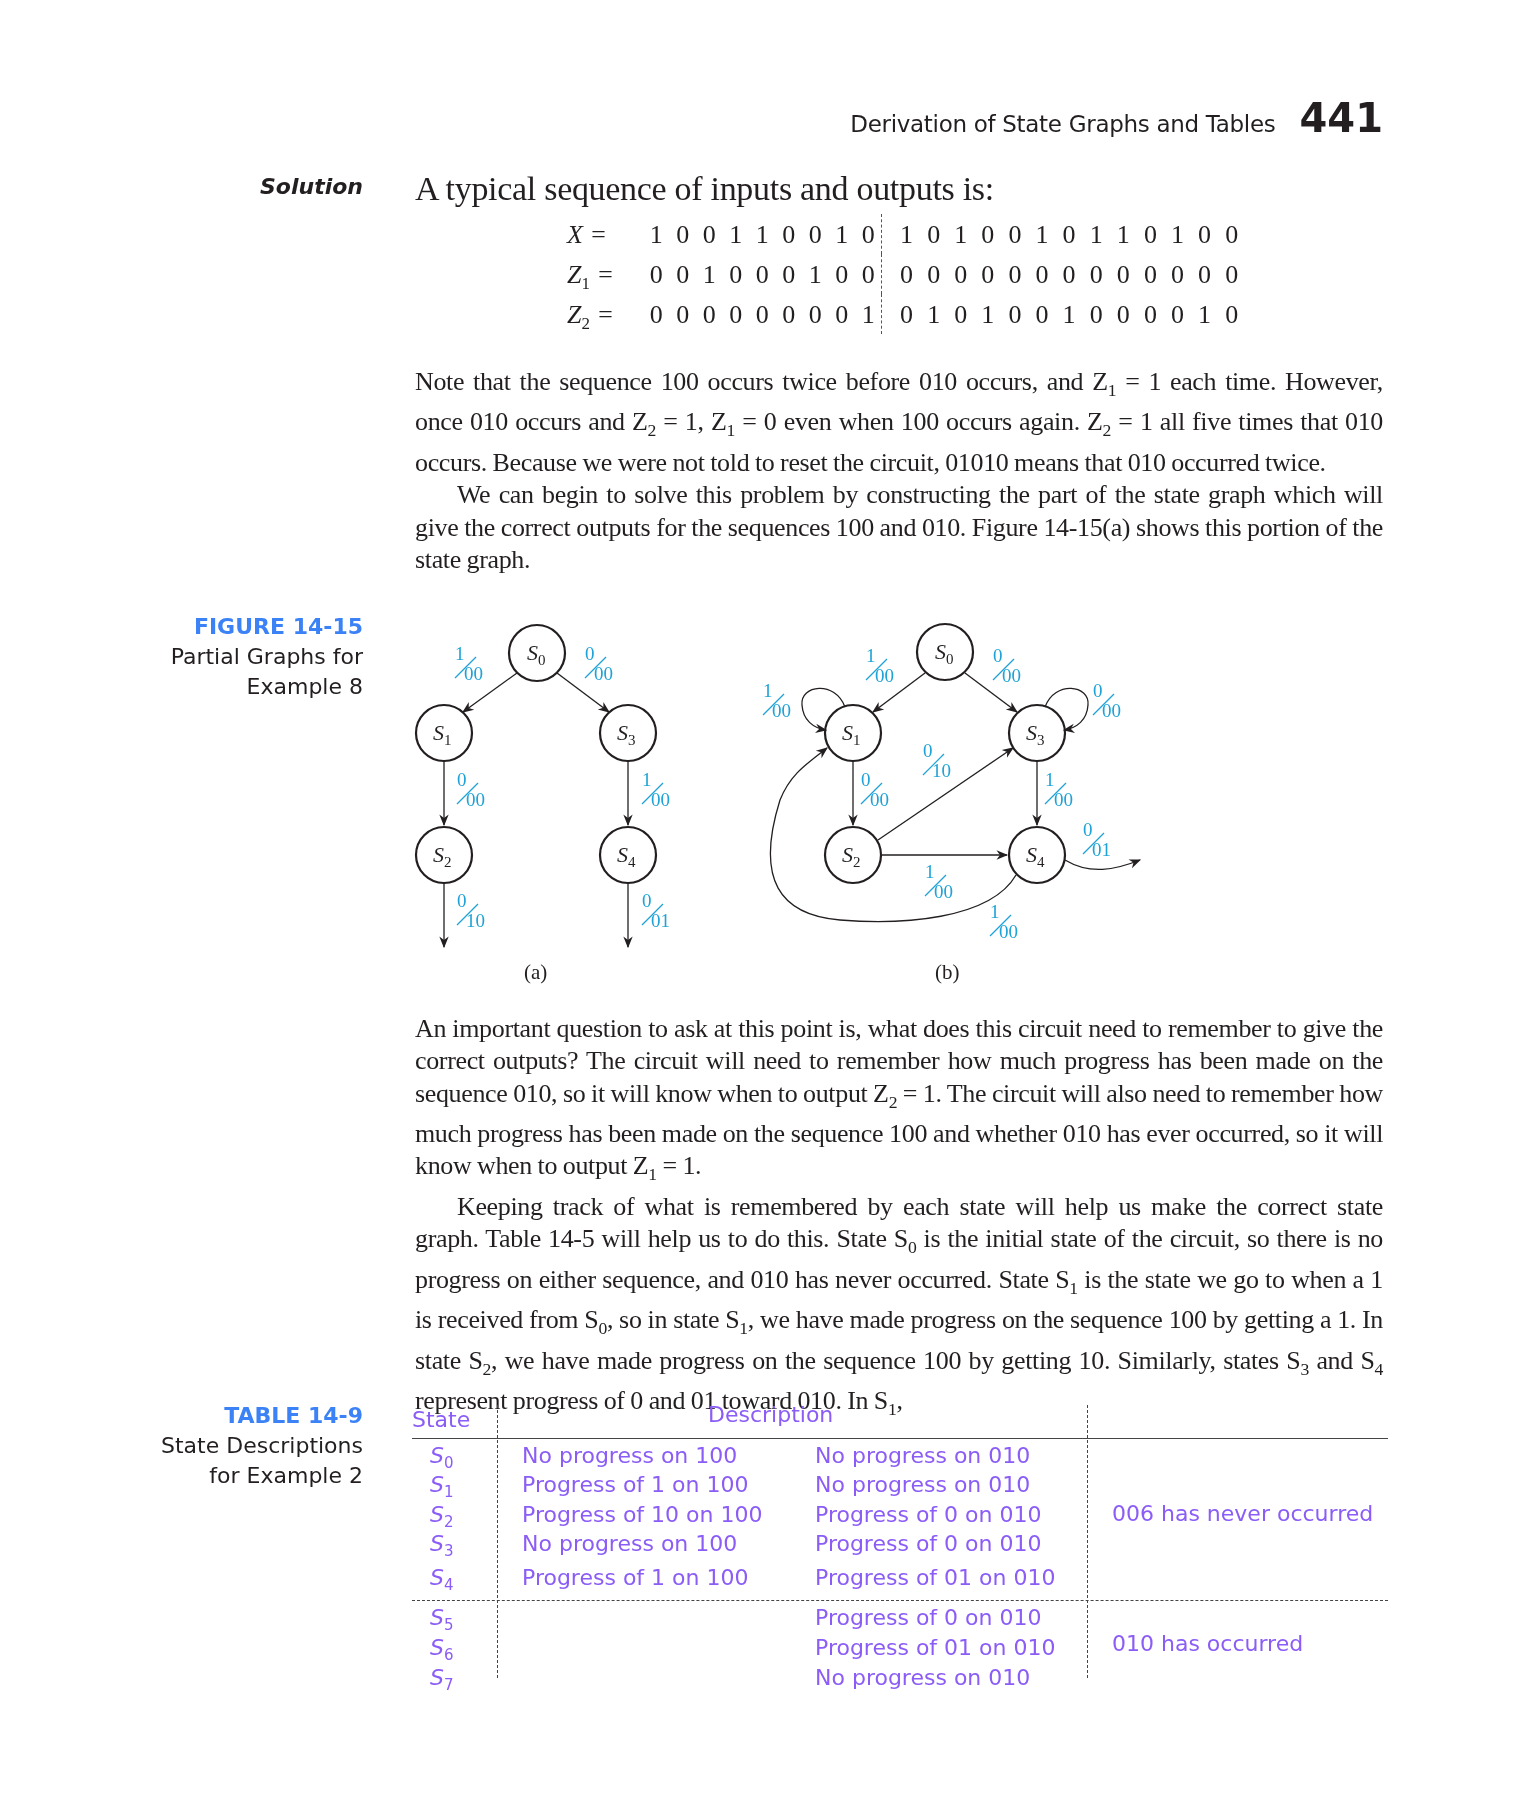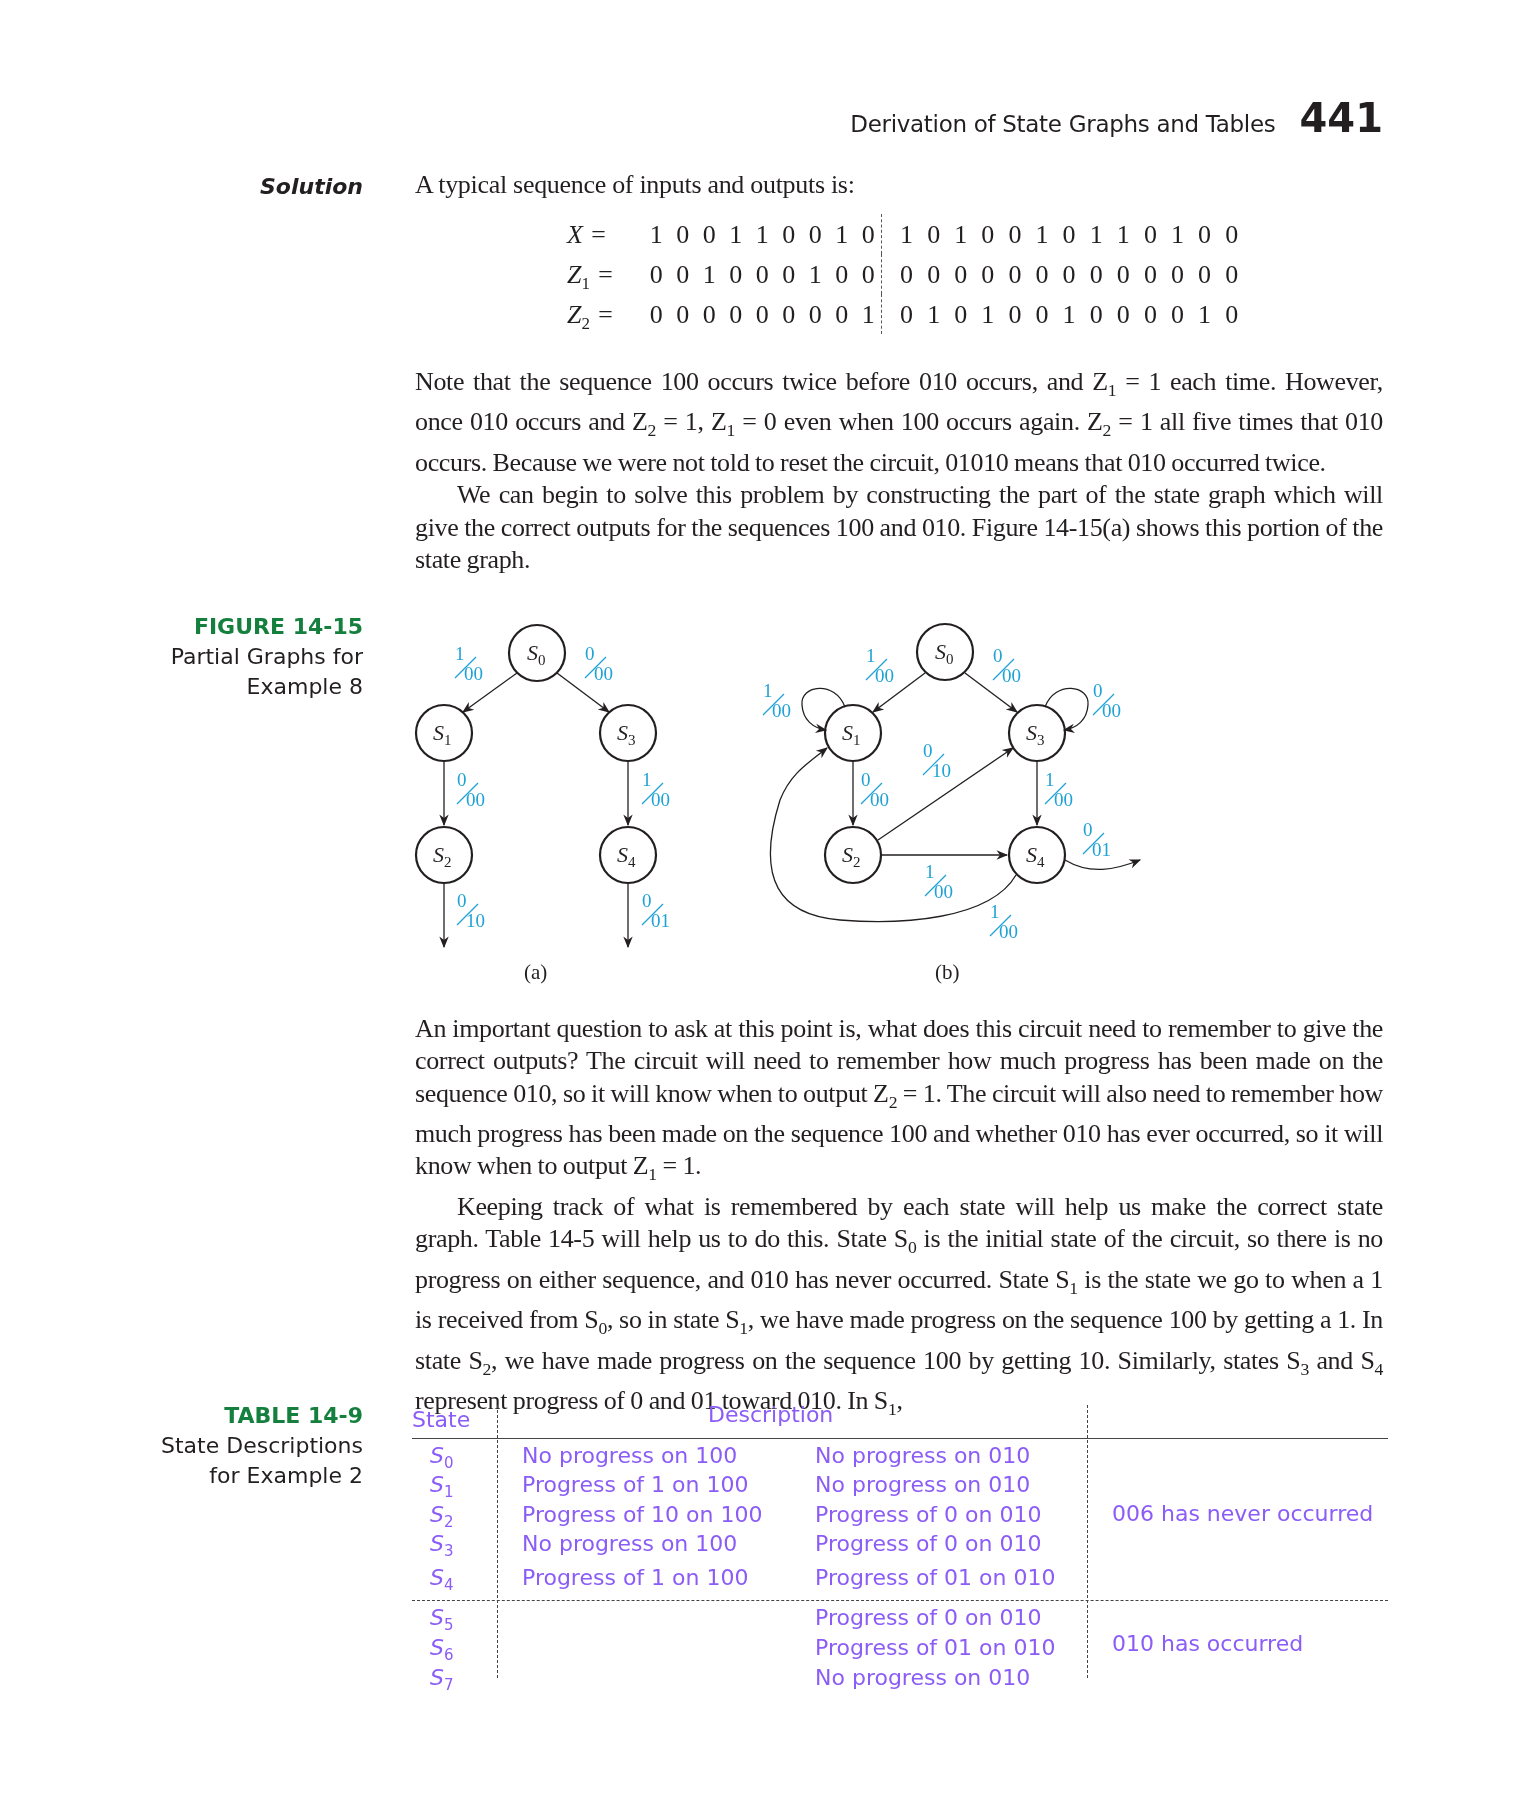--- a/index.html
+++ b/index.html
@@ -3,21 +3,21 @@
 <meta charset="utf-8">
 <style>
   html, body { margin:0; padding:0; background:#ffffff; }
   body { width:1526px; height:1800px; position:relative; overflow:hidden; color:#231f20; }
   .abs { position:absolute; }
   .serif { font-family:"Liberation Serif", "DejaVu Serif", serif; }
   .running-head { left:0; width:1383px; top:95px; text-align:right; font-size:23px; white-space:nowrap; }
   .running-head .title { margin-right:24px; font-family:"DejaVu Sans", sans-serif; font-weight:normal; letter-spacing:-0.3px; }
   .running-head .pagenum { font-family:"DejaVu Sans", sans-serif; font-weight:bold; font-size:40px; }
   .side-label { right:1163px; text-align:right; font-family:"DejaVu Sans", sans-serif; font-size:22px; line-height:30px; white-space:nowrap; }
-  .side-label .cyan { color:#15803d; font-weight:bold; }
+  .side-label .cyan { color:#3b82f6; font-weight:bold; }
   .solution-label { font-weight:bold; font-style:italic; }
   .body-text { left:415px; width:968px; font-family:"Liberation Serif", serif; font-size:26px; line-height:32.3px; text-align:justify; letter-spacing:-0.35px; word-spacing:-0.5px; }
   .body-text p { margin:0; }
   .body-text p.indent { text-indent:42px; }
   .seq { font-family:"Liberation Serif", serif; font-size:26px; }
   .seq-row { position:absolute; left:0; height:40px; white-space:nowrap; }
   .seq-label { position:absolute; left:0; width:70px; font-style:italic; }
   .seq-label sub { font-style:normal; font-size:17px; }
   .seq-bits { position:absolute; left:76px; letter-spacing:0; word-spacing:0; }
   .seq-bits span { display:inline-block; width:26.5px; text-align:center; }
@@ -35,21 +35,21 @@
   svg text { font-family:"Liberation Serif", serif; }
 </style>
 </head>
 <body>
 
 <div class="abs running-head">
   <span class="title">Derivation of State Graphs and Tables</span><span class="pagenum">441</span>
 </div>
 
 <div class="abs side-label solution-label" style="top:172px;">Solution</div>
-<div class="abs serif" style="left:415px; top:170px; font-size:26px; letter-spacing:-0.3px;">A typical sequence of inputs and outputs is:</div>
+<div class="abs serif" style="left:415px; top:170px; font-size:34px; letter-spacing:-0.3px;">A typical sequence of inputs and outputs is:</div>
 
 <div class="abs seq" style="left:567px; top:220px; width:700px; height:120px;">
   <div class="seq-row" style="top:0;">
     <span class="seq-label"><span>X</span> <span>=</span></span>
     <span class="seq-bits">
       <span>1</span><span>0</span><span>0</span><span>1</span><span>1</span><span>0</span><span>0</span><span>1</span><span>0</span>
     </span>
     <span class="seq-div"></span>
     <span class="seq-bits2">
       <span>1</span><span>0</span><span>1</span><span>0</span><span>0</span><span>1</span><span>0</span><span>1</span><span>1</span><span>0</span><span>1</span><span>0</span><span>0</span>

